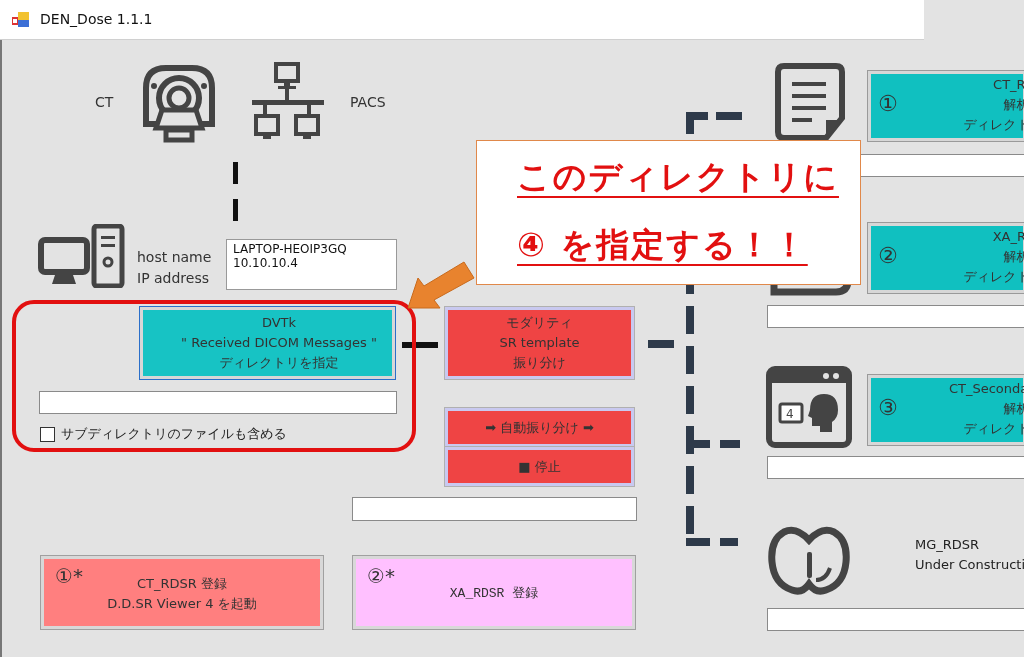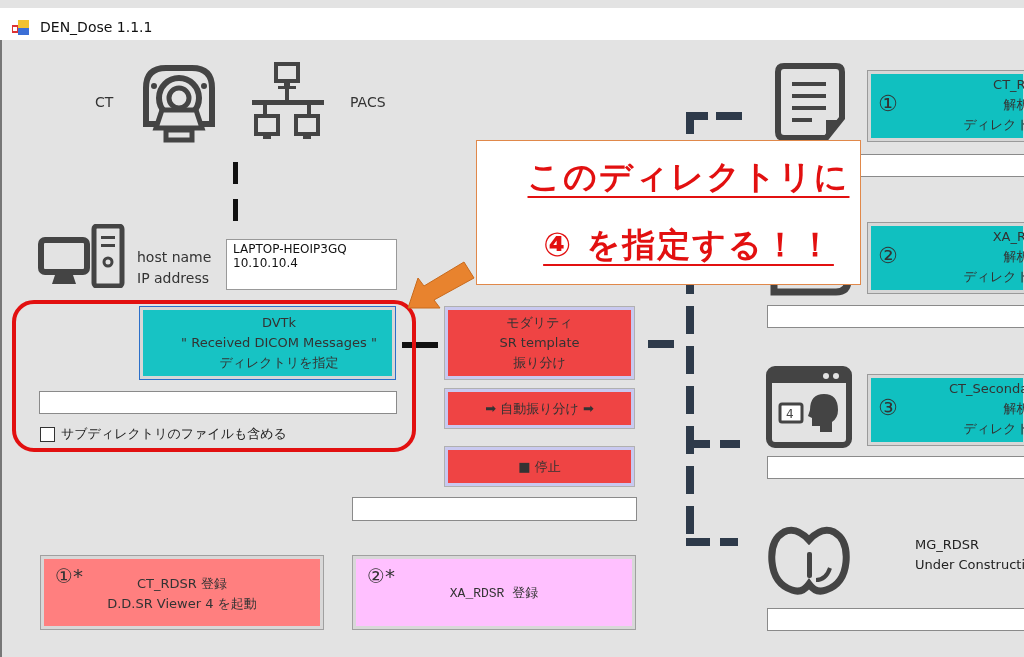--- a/index.html
+++ b/index.html
@@ -1,19 +1,19 @@
 <!DOCTYPE html>
 <html><head>
 <meta charset="utf-8">
 <style>
   * { box-sizing: border-box; margin: 0; padding: 0; }
   html, body { width: 1024px; height: 657px; overflow: hidden; background: #e3e3e3; }
   body { font-family: "DejaVu Sans", "Liberation Sans", sans-serif; position: relative; color: #222; }
 
-  .titlebar { position: absolute; left: 0; top: 8px; width: 1024px; height: 40px; background: #ffffff; border-bottom: 1px solid #d0d0d0; padding-left: 42px; }
+  .titlebar { position: absolute; left: 0; top: 0; width: 924px; height: 40px; background: #ffffff; border-bottom: 1px solid #d0d0d0; padding-left: 42px; }
   .titlebar .app-icon { position: absolute; left: 12px; top: 12px; width: 18px; height: 16px; }
   .titlebar .title { position: absolute; left: 40px; top: 11px; font-size: 14px; color: #111; }
 
   .client { position: absolute; left: 0; top: 40px; width: 1024px; height: 617px; background: #e3e3e3; border-left: 2px solid #777; }
 
   .abs { position: absolute; }
   .label { font-size: 14px; color: #333; }
   .icon-svg { position: absolute; }
 
   .hostbox { position: absolute; left: 226px; top: 239px; width: 171px; height: 51px; background: #fff; border: 1px solid #999; font-size: 12px; line-height: 14px; padding: 2px 6px; color: #111; }
@@ -26,21 +26,21 @@
   .btn-pink { background: #ffc0ff; border: 1px solid #a0a0a0; box-shadow: inset 0 0 0 3px #d8d8d8; }
 
   .textfield { position: absolute; background: #fff; border: 1px solid #8a8a8a; height: 23px; }
 
   .chk-row { position: absolute; left: 40px; top: 425px; display: flex; align-items: center; font-size: 13px; color: #222; }
   .chk-box { width: 15px; height: 15px; border: 1px solid #333; background: #fff; margin-right: 6px; }
 
   .red-frame { position: absolute; left: 12px; top: 300px; width: 404px; height: 152px; border: 4px solid #e21010; border-radius: 22px; pointer-events: none; }
 
   .callout { position: absolute; left: 476px; top: 140px; width: 385px; height: 145px; background: #fff; border: 1.5px solid #e0884a; }
-  .callout-line { position: absolute; left: 0; width: 100%; text-align: center; font-size: 33px; font-weight: bold; color: #e21010; letter-spacing: 2px; padding-left: 40px; }
+  .callout-line { position: absolute; left: 0; width: 100%; font-size: 33px; font-weight: bold; color: #e21010; letter-spacing: 2px; padding-left: 40px; }
   .callout-line span { text-decoration: underline; text-decoration-thickness: 2px; text-underline-offset: 8px; }
 
   .dvtk-logo { position: absolute; left: 46px; top: 306px; width: 76px; height: 78px; font-family: "DejaVu Sans", sans-serif; font-weight: bold; line-height: 36px; font-size: 44px; letter-spacing: -2px; }
   .dvtk-logo .l1 { color: #3a3a3a; }
   .dvtk-logo .l2 { color: #3a3a3a; }
   .dvtk-logo .k { color: #3d5ea8; }
 
   .clip { overflow: hidden; white-space: nowrap; }
   .teal-right { position: absolute; height: 72px; background: #10c0c0; border: 1px solid #9a9a9a; box-shadow: inset 0 0 0 3px #d7d7d7; overflow: hidden; }
   .teal-right .num { position: absolute; left: 10px; top: 20px; font-size: 22px; color: #333; }
@@ -121,21 +121,21 @@
   <span>サブディレクトリのファイルも含める</span>
 </div>
 
 <div class="abs" style="left:402px;top:342px;width:36px;height:6px;background:#111;"></div>
 
 <div class="btn btn-blue" style="left:444px;top:306px;width:191px;height:74px;">
   <span>モダリティ</span>
   <span>SR template</span>
   <span>振り分け</span>
 </div>
-<div class="btn btn-blue" style="left:444px;top:388px;width:191px;height:41px;">
+<div class="btn btn-blue" style="left:444px;top:407px;width:191px;height:41px;">
   <span>➡ 自動振り分け ➡</span>
 </div>
 <div class="btn btn-blue" style="left:444px;top:446px;width:191px;height:41px;">
   <span>■ 停止</span>
 </div>
 <div class="textfield" style="left:352px;top:497px;width:285px;height:24px;"></div>
 
 <svg class="icon-svg" style="left:640px;top:100px;width:120px;height:470px;" viewBox="0 0 120 470">
   <g fill="#2e3a4a">
     <rect x="8" y="240" width="26" height="8"></rect>

